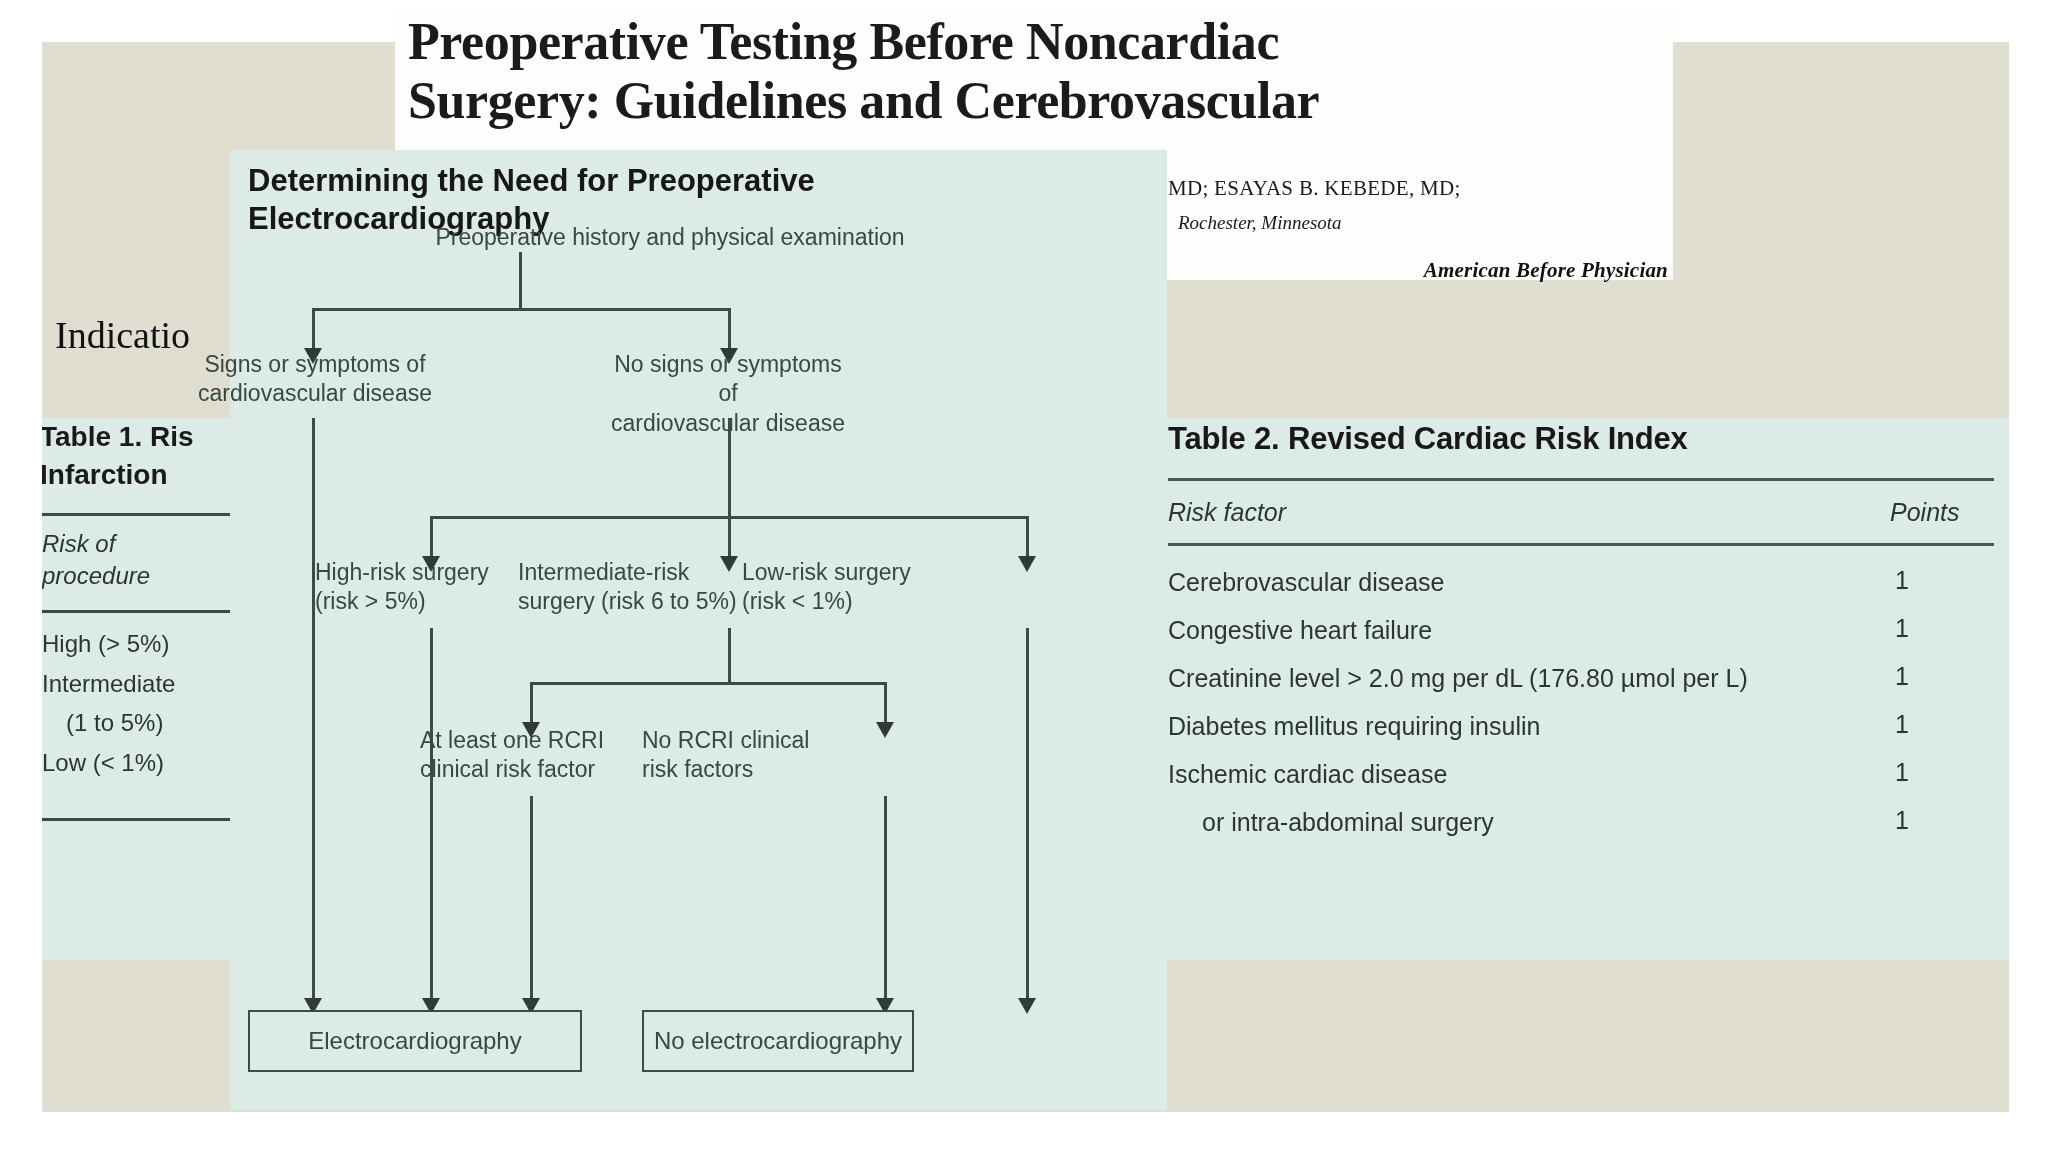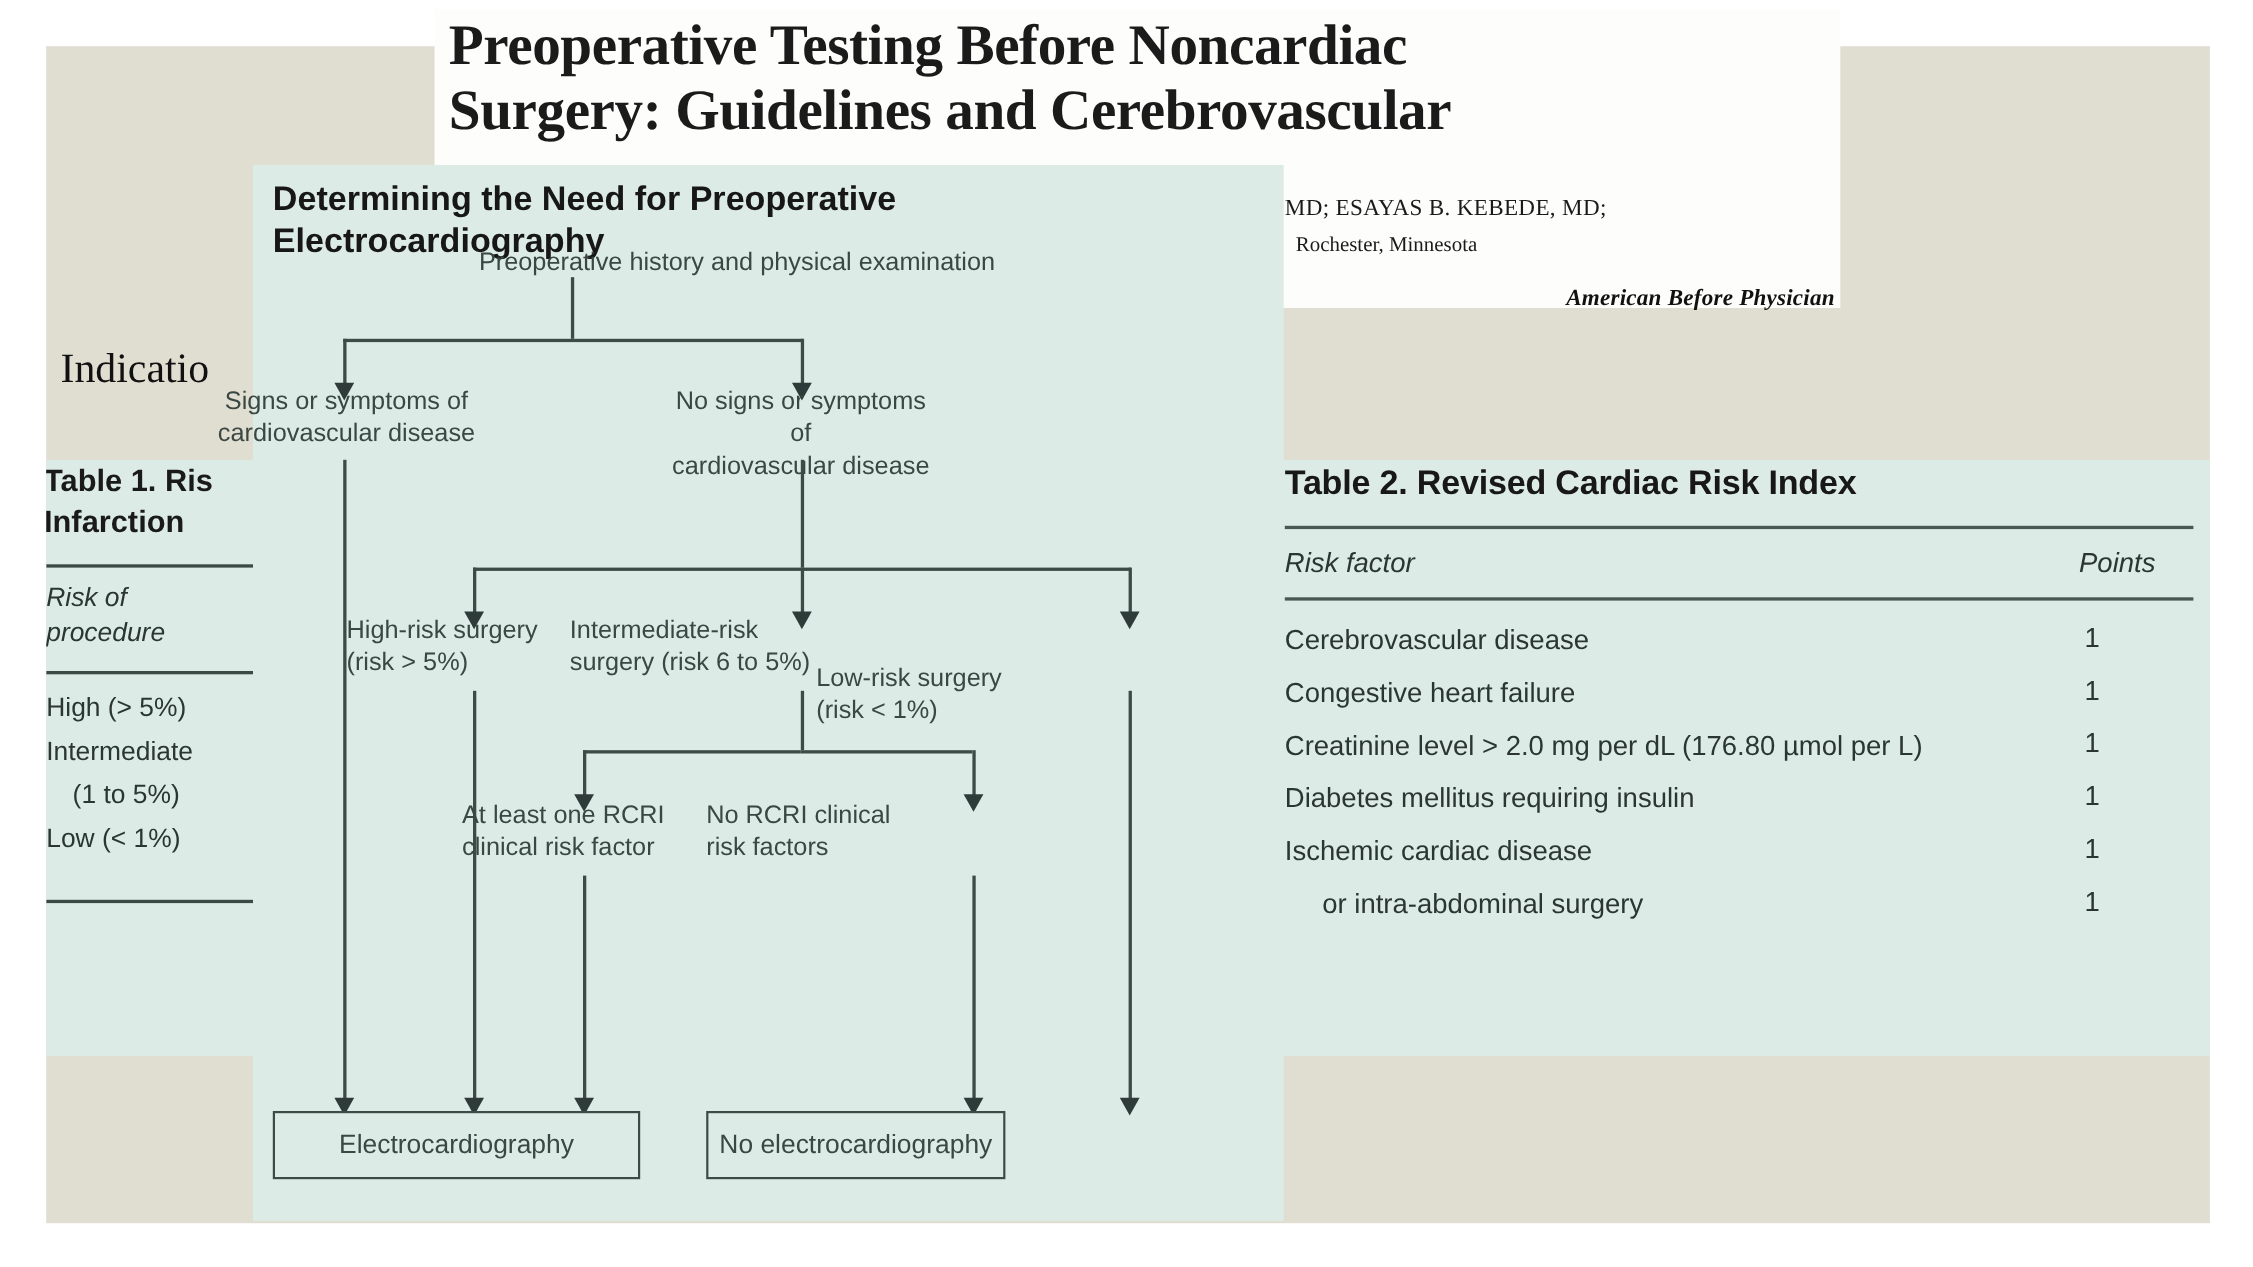--- a/index.html
+++ b/index.html
@@ -14,21 +14,21 @@
 
   
   .journal-title{position:absolute;left:408px;top:12px;width:1258px;
                  font-family:"Liberation Serif", serif;
                  font-size:52px;line-height:1.14;font-weight:700;color:#1b1b1b;
                  letter-spacing:-0.4px;}
   .authors{position:absolute;left:1168px;top:176px;width:500px;
            font-family:"Liberation Serif", serif;font-size:21px;color:#1a1a1a;
            letter-spacing:0.3px;}
   .affil{position:absolute;left:1178px;top:212px;width:500px;
-         font-family:"Liberation Serif", serif;font-size:19px;
+         font-family:"Liberation Serif", serif;font-size:19px;font-style:italic;
          color:#1a1a1a;}
   .journal-name{position:absolute;left:1168px;top:258px;width:500px;text-align:right;
                 font-family:"Liberation Serif", serif;font-size:21px;font-weight:700;
                 font-style:italic;color:#111;letter-spacing:0.2px;}
 
   
   .indication{position:absolute;left:55px;top:313px;
               font-family:"Liberation Serif", serif;font-size:38px;color:#111;}
 
   
@@ -176,21 +176,21 @@
   <div class="arrow" style="left:788px;top:406px;"></div>
 
   <div class="fc-node" style="left:85px;top:408px;width:230px;text-align:left;">
     <div>High-risk surgery</div>
     <div>(risk &gt; 5%)</div>
   </div>
   <div class="fc-node" style="left:288px;top:408px;width:246px;text-align:left;">
     <div>Intermediate-risk</div>
     <div>surgery (risk 6 to 5%)</div>
   </div>
-  <div class="fc-node" style="left:512px;top:408px;width:230px;text-align:left;margin-top:44px;">
+  <div class="fc-node" style="left:512px;top:408px;width:230px;text-align:left;">
     <div>Low-risk surgery</div>
     <div>(risk &lt; 1%)</div>
   </div>
 
   <div class="line-v" style="left:200px;top:478px;height:378px;"></div>
   <div class="arrow" style="left:192px;top:848px;"></div>
 
   <div class="line-v" style="left:796px;top:478px;height:378px;"></div>
   <div class="arrow" style="left:788px;top:848px;"></div>
 

